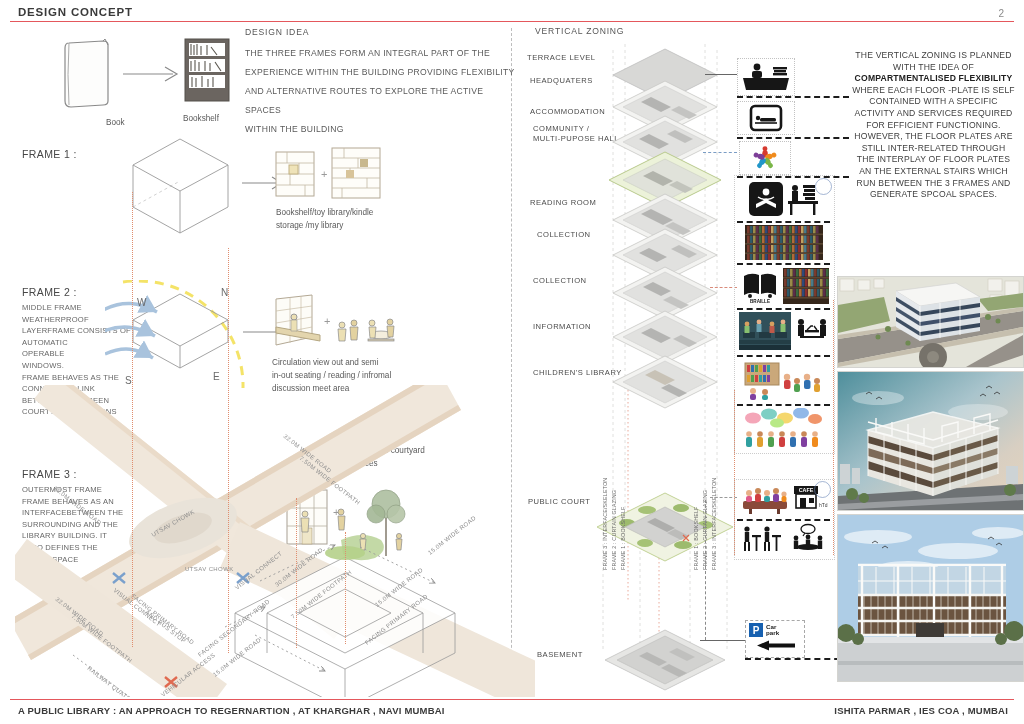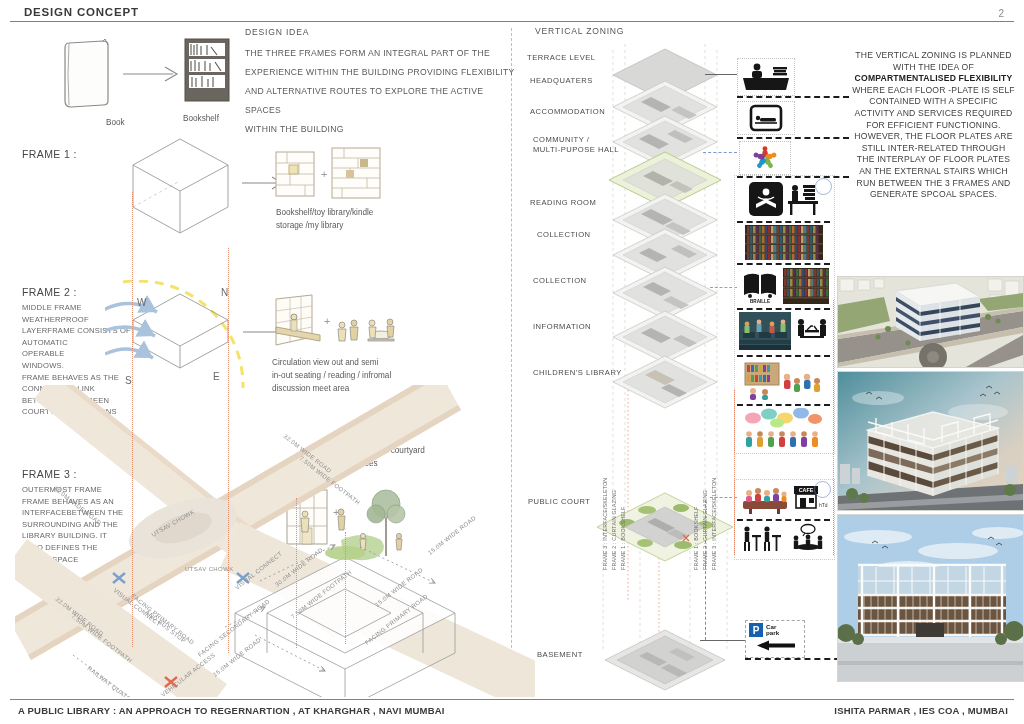--- a/index.html
+++ b/index.html
@@ -70,21 +70,21 @@
       </g>
       <marker id="arrw" markerWidth="8" markerHeight="8" refX="6" refY="3" orient="auto">
         <path d="M0,0 L6,3 L0,6" fill="none" stroke="#8a8a8a" stroke-width="1"></path>
       </marker>
       <marker id="arrb" markerWidth="8" markerHeight="8" refX="5" refY="3" orient="auto">
         <path d="M0,0 L5,3 L0,6" fill="#a9c3dd" stroke="none"></path>
       </marker>
     </defs>
   </svg>
 
-  <div class="abs title" style="left:18px;top:6px;margin-left:6px;">DESIGN CONCEPT</div>
+  <div class="abs title" style="left:18px;top:6px;">DESIGN CONCEPT</div>
   <div class="abs pagenum" style="right:20px;top:8px;">2</div>
   <div class="abs hline" style="left:10px;top:21px;width:1004px;"></div>
 
   <div class="abs hline" style="left:10px;top:699px;width:1004px;"></div>
   <div class="abs foot" style="left:18px;top:705px;">A PUBLIC LIBRARY   :   AN APPROACH TO REGERNARTION , AT KHARGHAR , NAVI MUMBAI</div>
   <div class="abs foot" style="right:16px;top:705px;margin-left:44px;">ISHITA PARMAR , IES COA , MUMBAI</div>
 
   <div class="abs vdash" style="left:511px;top:28px;height:665px;"></div>
 
   <svg class="abs" style="left:55px;top:35px;" width="180" height="82" viewBox="0 0 180 82">
@@ -354,21 +354,21 @@
   <div class="abs vdot" style="left:132px;top:192px;height:455px;"></div>
   <div class="abs vdot" style="left:228px;top:248px;height:405px;"></div>
   <div class="abs vdot" style="left:296px;top:498px;height:150px;"></div>
   <div class="abs vdot" style="left:345px;top:532px;height:112px;"></div>
 
   <div class="abs h2" style="left:535px;top:26px;">VERTICAL ZONING</div>
 
   <div class="abs lvl" style="left:527px;top:53px;">TERRACE LEVEL</div>
   <div class="abs lvl" style="left:530px;top:76px;">HEADQUATERS</div>
   <div class="abs lvl" style="left:530px;top:107px;">ACCOMMODATION</div>
-  <div class="abs lvl pre" style="left:533px;top:135px;line-height:10px;">COMMUNITY /
+  <div class="abs lvl pre" style="left:533px;top:124px;line-height:10px;">COMMUNITY /
 MULTI-PUPOSE HALL</div>
   <div class="abs lvl" style="left:530px;top:198px;">READING ROOM</div>
   <div class="abs lvl" style="left:537px;top:230px;">COLLECTION</div>
   <div class="abs lvl" style="left:533px;top:276px;">COLLECTION</div>
   <div class="abs lvl" style="left:533px;top:322px;">INFORMATION</div>
   <div class="abs lvl" style="left:533px;top:368px;">CHILDREN'S LIBRARY</div>
   <div class="abs lvl" style="left:528px;top:497px;">PUBLIC COURT</div>
   <div class="abs lvl" style="left:537px;top:650px;">BASEMENT</div>
 
   <svg class="abs" style="left:595px;top:40px;" width="150" height="660" viewBox="0 0 150 660">

